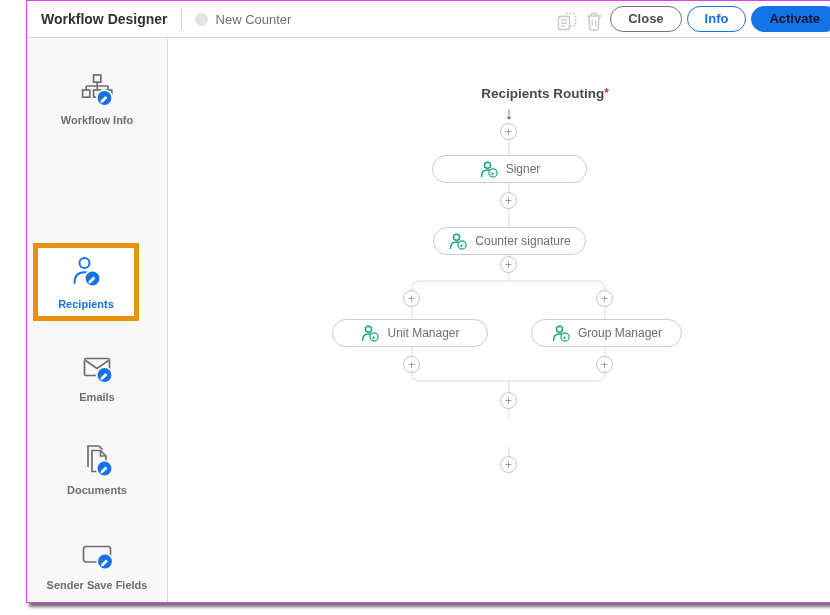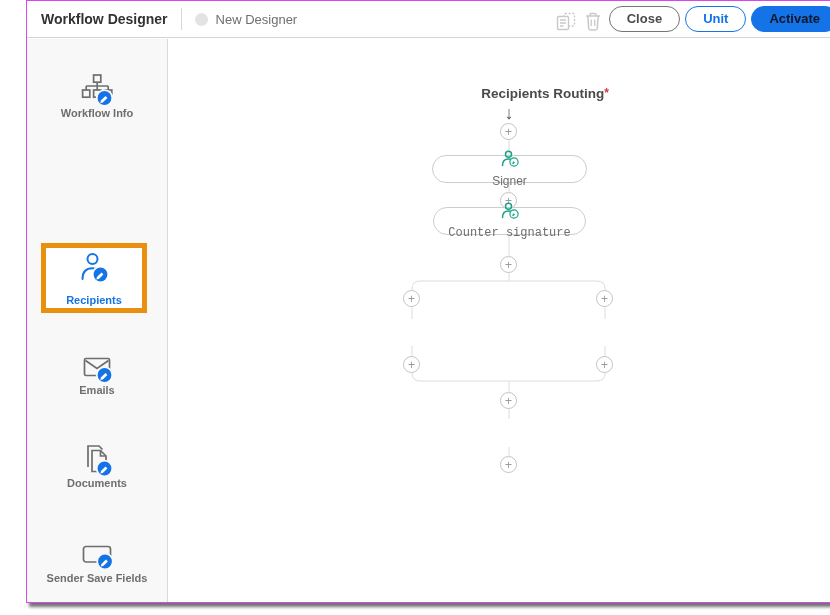--- a/index.html
+++ b/index.html
@@ -33,27 +33,27 @@
   .btn-close { border: 1.5px solid #747474; color: #4b4b4b; }
   .btn-save { border: 1.5px solid var(--accent-blue, #1473E6); color: var(--accent-blue, #1473E6); }
   .btn-activate { border: 1.5px solid var(--accent-blue, #1473E6); background: var(--accent-blue, #1473E6); color: #0f172a; }
   
   .sidebar {
     position: absolute; left: 0; top: 38px; width: 141px; bottom: 0;
     background: #f8f8f8; border-right: 1px solid #d8d8d8;
   }
   .side-item {
     position: absolute; left: 0; width: 140px; display: flex; flex-direction: column;
-    align-items: center; cursor: pointer;
+    align-items: center; gap: 7px; cursor: pointer;
   }
   .side-item .lbl { font-size: 11px; font-weight: 700; color: #6e6e6e; text-align: center; }
   .side-item svg { display: block; }
   .si-1 { top: 34px; } .si-2 { top: 127px; } .si-4 { top: 311px; } .si-5 { top: 404px; } .si-6 { top: 499px; }
   .active-box {
-    position: absolute; left: 14px; top: 204px; width: 106px; height: 70px;
+    position: absolute; left: 6px; top: 204px; width: 106px; height: 78px;
     border: 5px solid var(--highlight-orange, #E9910E); background: #fff;
     display: flex; flex-direction: column; align-items: center; justify-content: center; gap: 5px;
     cursor: pointer;
   }
   .active-box .lbl { font-size: 11px; font-weight: 700; color: var(--accent-blue, #1473E6); }
   
   .canvas { position: absolute; left: 141px; top: 38px; right: 0; bottom: 0; background: #fff; }
   .canvas-title {
     position: absolute; left: 241px; top: 47px; width: 200px; text-align: right;
     font-size: 13.5px; font-weight: 700; color: #4a4a4a;
@@ -65,58 +65,58 @@
   .connectors path { stroke: #dcdcdc; stroke-width: 1; fill: none; }
   .plus {
     position: absolute; width: 17px; height: 17px; border-radius: 50%;
     border: 1px solid #c3c3c3; background: #fff; color: #9a9a9a;
     font-size: 12px; line-height: 14px; text-align: center; padding: 0; cursor: pointer;
     font-family: "Liberation Sans", sans-serif;
   }
   .node {
     position: absolute; height: 28px; border: 1px solid #cdcdcd; border-radius: 14px;
     background: #fff; display: flex; align-items: center; justify-content: center; gap: 7px;
-    font-size: 12px; color: #6e6e6e; cursor: pointer; flex-direction: column;
+    font-size: 12px; color: #6e6e6e; cursor: pointer;
   }
   .node svg { display: block; flex: 0 0 auto; }
   .node.green { --role-color: var(--signer-green, #17A385); }
   .node.magenta { --role-color: var(--provisioning-magenta, #B04FB8); }
   .role-icon { color: var(--role-color); }
   
   .g-stroke { stroke: #6e6e6e; stroke-width: 1.7; fill: none; }
   .b-stroke { stroke: var(--accent-blue, #1473E6); stroke-width: 2; fill: none; }
 </style>
 </head>
 <body>
 
 <div class="screen">
 
   <header class="topbar">
     <div class="app-title">Workflow Designer</div>
     <div class="v-divider"></div>
     <span class="status-dot"></span>
-    <div class="wf-name">New Designer</div>
+    <div class="wf-name">New Counter</div>
     <div class="topbar-right">
       <span class="tb-icon">
         <svg width="20" height="19" viewBox="0 0 20 19">
           <rect x="8" y="1.5" width="10.5" height="12.5" rx="1" fill="#fff" stroke="#c9c9c9" stroke-width="1.4" stroke-dasharray="2 1.6"></rect>
           <rect x="1.5" y="4.5" width="11" height="13" rx="1" fill="#fff" stroke="#c9c9c9" stroke-width="1.4"></rect>
           <path d="M4 8 H10 M4 11 H10 M4 14 H7.5" stroke="#c9c9c9" stroke-width="1.3" fill="none"></path>
         </svg>
       </span>
       <span class="tb-icon">
         <svg width="20" height="20" viewBox="0 0 20 20">
           <path d="M3 5 H17" stroke="#c9c9c9" stroke-width="1.5" fill="none"></path>
           <path d="M7 5 V3.6 a1 1 0 0 1 1-1 h4 a1 1 0 0 1 1 1 V5" stroke="#c9c9c9" stroke-width="1.5" fill="none"></path>
           <path d="M4.8 5 l.9 12.2 a1.8 1.8 0 0 0 1.8 1.7 h5 a1.8 1.8 0 0 0 1.8-1.7 L15.2 5" stroke="#c9c9c9" stroke-width="1.5" fill="none"></path>
           <path d="M8.2 8.5 V15 M11.8 8.5 V15" stroke="#c9c9c9" stroke-width="1.3" fill="none"></path>
         </svg>
       </span>
       <button class="btn btn-close">Close</button>
-      <button class="btn btn-save">Unit</button>
+      <button class="btn btn-save">Info</button>
       <button class="btn btn-activate">Activate</button>
     </div>
   </header>
 
   <nav class="sidebar">
 
     <div class="side-item si-1">
       <span>
         <svg width="34" height="34" viewBox="0 0 34 34">
           <rect class="g-stroke" x="13.6" y="2" width="7.2" height="7.2"></rect>
@@ -212,29 +212,51 @@
         <svg width="20" height="17" viewBox="0 0 20 17">
           <circle cx="8.5" cy="4.2" r="3" fill="none" stroke="currentColor" stroke-width="1.5"></circle>
           <path d="M2.5 15.5 C2.5 10.8 5.2 9 8.5 9 C10.2 9 11.6 9.4 12.6 10.2" fill="none" stroke="currentColor" stroke-width="1.5" stroke-linecap="round"></path>
           <circle cx="14" cy="12" r="4.1" fill="#fff" stroke="currentColor" stroke-width="1.2"></circle>
           <path d="M12.2 13.9 l0.9 -2.6 2 1.1 -2.1 1.9 z" fill="currentColor"></path>
         </svg>
       </span>
       <span>Signer</span>
     </div>
 
-    <div class="node green" style="left:265px; top:168px; width:153px;font-family:Liberation Mono, monospace;">
+    <div class="node green" style="left:265px; top:188px; width:153px;">
       <span class="role-icon">
         <svg width="20" height="17" viewBox="0 0 20 17">
           <circle cx="8.5" cy="4.2" r="3" fill="none" stroke="currentColor" stroke-width="1.5"></circle>
           <path d="M2.5 15.5 C2.5 10.8 5.2 9 8.5 9 C10.2 9 11.6 9.4 12.6 10.2" fill="none" stroke="currentColor" stroke-width="1.5" stroke-linecap="round"></path>
           <circle cx="14" cy="12" r="4.1" fill="#fff" stroke="currentColor" stroke-width="1.2"></circle>
           <path d="M12.2 13.9 l0.9 -2.6 2 1.1 -2.1 1.9 z" fill="currentColor"></path>
         </svg>
       </span>
       <span>Counter signature</span>
     </div>
 
-
+    <div class="node green" style="left:164px; top:280px; width:156px;">
+      <span class="role-icon">
+        <svg width="20" height="17" viewBox="0 0 20 17">
+          <circle cx="8.5" cy="4.2" r="3" fill="none" stroke="currentColor" stroke-width="1.5"></circle>
+          <path d="M2.5 15.5 C2.5 10.8 5.2 9 8.5 9 C10.2 9 11.6 9.4 12.6 10.2" fill="none" stroke="currentColor" stroke-width="1.5" stroke-linecap="round"></path>
+          <circle cx="14" cy="12" r="4.1" fill="#fff" stroke="currentColor" stroke-width="1.2"></circle>
+          <path d="M12.2 13.9 l0.9 -2.6 2 1.1 -2.1 1.9 z" fill="currentColor"></path>
+        </svg>
+      </span>
+      <span>Unit Manager</span>
+    </div>
+
+    <div class="node green" style="left:363px; top:280px; width:151px;">
+      <span class="role-icon">
+        <svg width="20" height="17" viewBox="0 0 20 17">
+          <circle cx="8.5" cy="4.2" r="3" fill="none" stroke="currentColor" stroke-width="1.5"></circle>
+          <path d="M2.5 15.5 C2.5 10.8 5.2 9 8.5 9 C10.2 9 11.6 9.4 12.6 10.2" fill="none" stroke="currentColor" stroke-width="1.5" stroke-linecap="round"></path>
+          <circle cx="14" cy="12" r="4.1" fill="#fff" stroke="currentColor" stroke-width="1.2"></circle>
+          <path d="M12.2 13.9 l0.9 -2.6 2 1.1 -2.1 1.9 z" fill="currentColor"></path>
+        </svg>
+      </span>
+      <span>Group Manager</span>
+    </div>
 
 
   </main>
 </div>
 
 </body></html>

